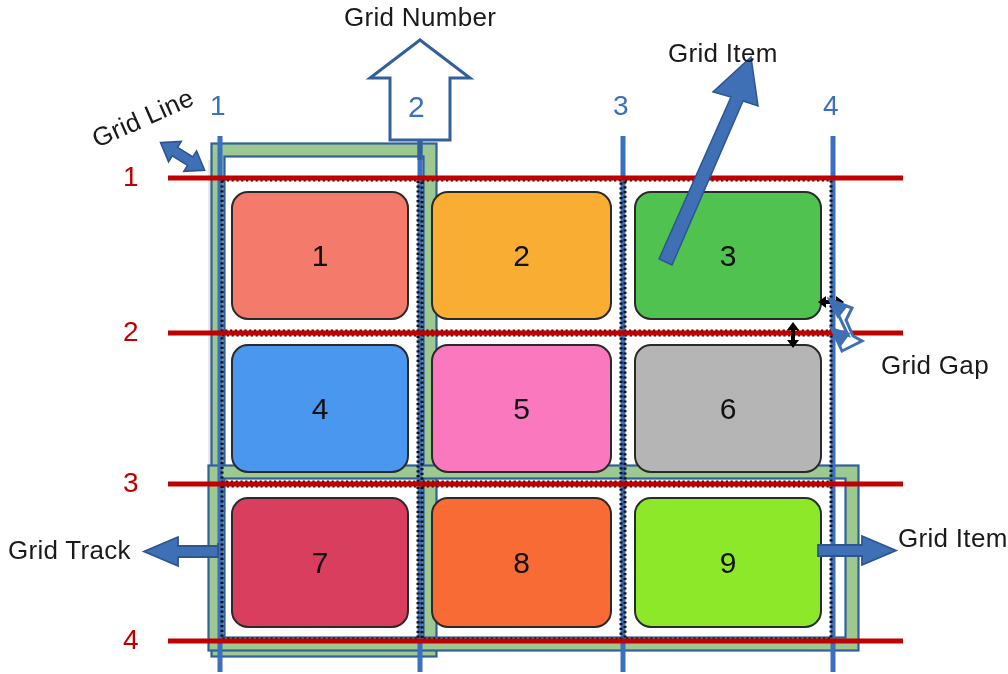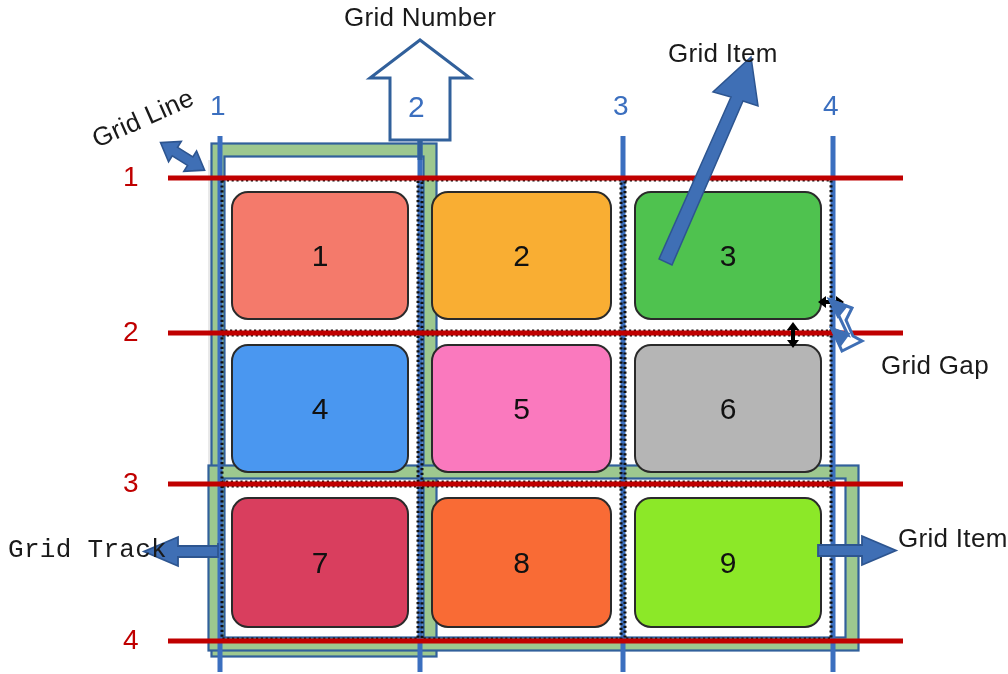--- a/index.html
+++ b/index.html
@@ -138,21 +138,21 @@
   </svg>
 
   <div class="lbl annot-label" style="left:344px;top:4px;">Grid Number</div>
 
   <div class="lbl annot-label" style="left:668px;top:40px;text-align:center;">Grid Item</div>
 
   <div class="lbl annot-label rot-gridline" style="left:88px;top:128px;">Grid Line</div>
 
   <div class="lbl annot-label" style="left:858px;top:352px;margin-left:23px;">Grid Gap</div>
 
-  <div class="lbl annot-label" style="left:8px;top:537px;font-family:Liberation Mono, monospace;">Grid Track</div>
+  <div class="lbl annot-label" style="left:8px;top:537px;">Grid Track</div>
 
   <div class="lbl annot-label" style="left:898px;top:525px;">Grid Item</div>
 
   <div class="lbl callout-num" style="left:408px;top:92px;">2</div>
 
   <div class="lbl col-num" style="left:210px;top:92px;">1</div>
   <div class="lbl col-num" style="left:613px;top:92px;">3</div>
   <div class="lbl col-num" style="left:823px;top:92px;">4</div>
 
   <div class="lbl row-num" style="left:123px;top:163px;">1</div>

